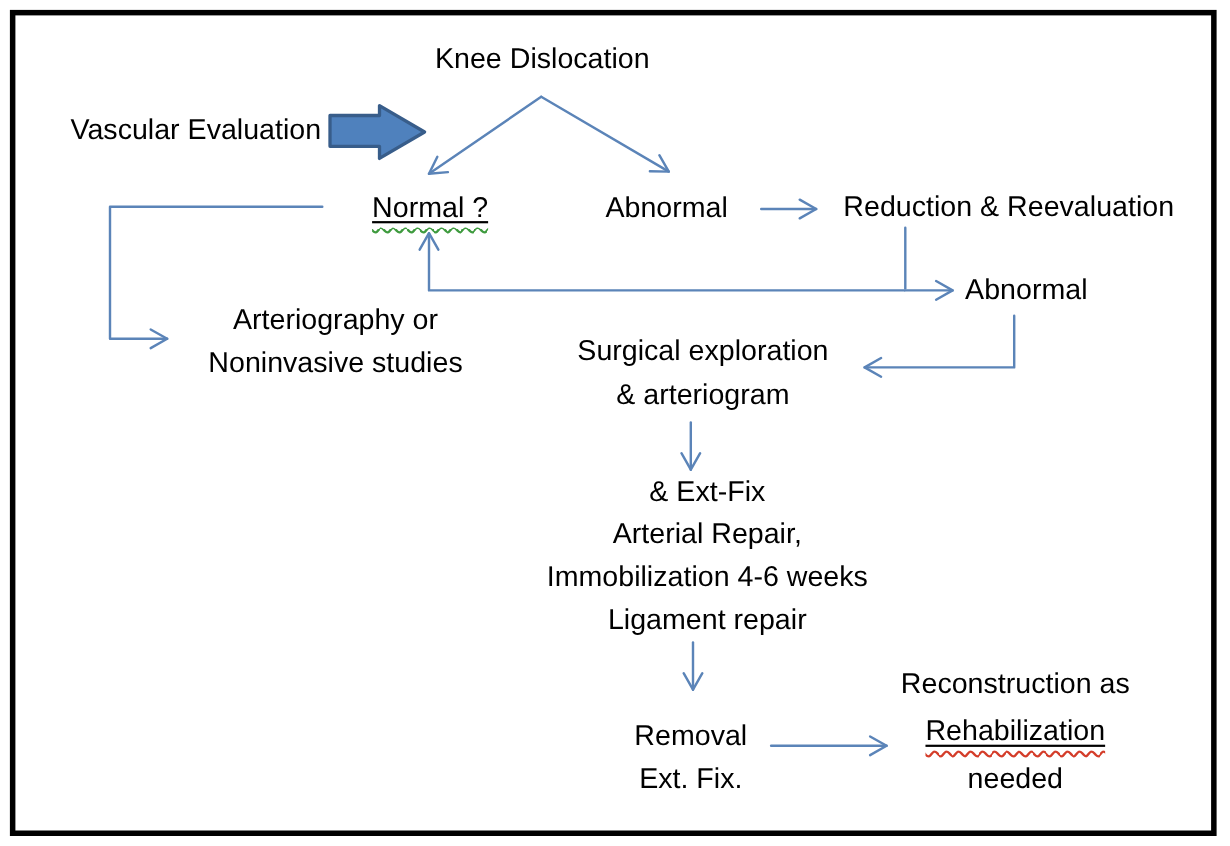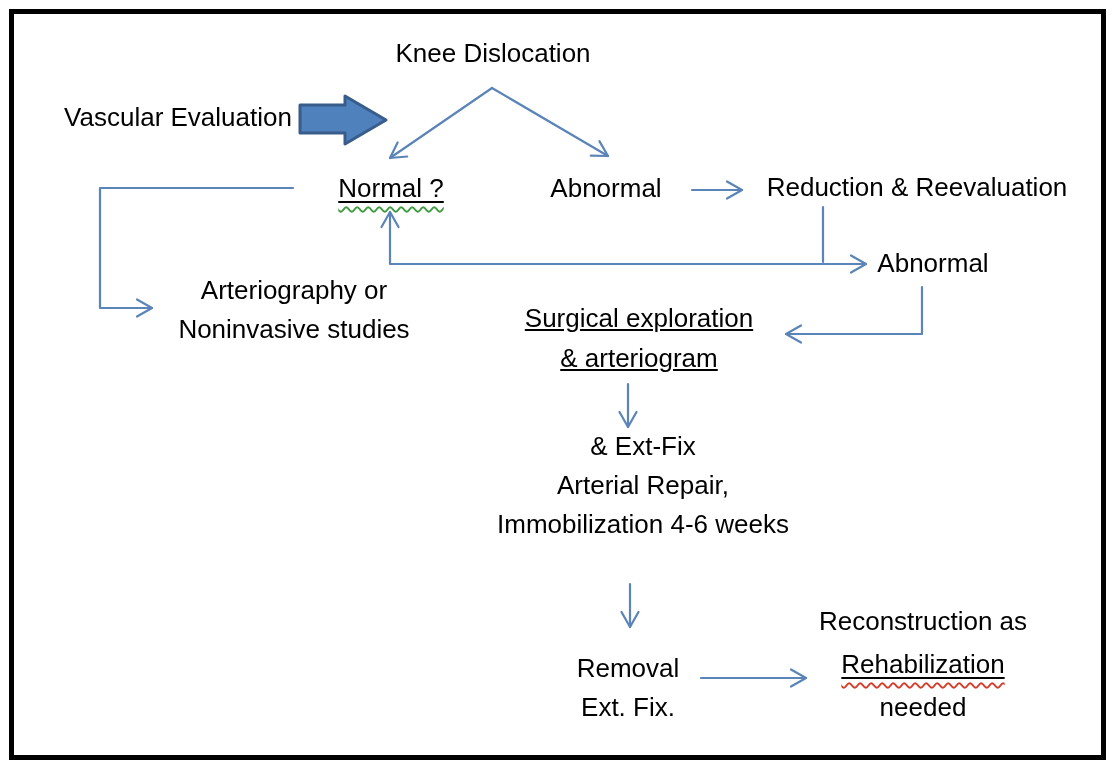--- a/index.html
+++ b/index.html
@@ -26,21 +26,21 @@
     fill:none;stroke:var(--connector);stroke-width:2.2;
     stroke-linecap:round;stroke-linejoin:round;
   }
   .block-arrow{
     fill:var(--block-fill);stroke:var(--block-stroke);stroke-width:3;stroke-linejoin:round;
   }
   .label{
     position:absolute;transform:translateX(-50%);text-align:center;
     white-space:nowrap;font-size:26px;line-height:39px;color:var(--text);
   }
-  .lh40{line-height:40px;text-decoration:underline;}
+  .lh40{line-height:40px;}
   .lh43{line-height:43px;}
   .underline{
     text-decoration:underline;text-decoration-thickness:2px;text-underline-offset:4px;
   }
   .wavy{
     text-decoration-line:underline;text-decoration-style:wavy;
     text-decoration-thickness:1.5px;text-underline-offset:9px;
   }
   .wavy.green{text-decoration-color:var(--wave-green);}
   .wavy.red{text-decoration-color:var(--wave-red);}
@@ -94,34 +94,35 @@
   </div>
 
   <div class="label" style="left:917px;top:168px">
     <span>Reduction &amp; Reevaluation</span>
   </div>
 
   <div class="label" style="left:933px;top:244px">
     <span>Abnormal</span>
   </div>
 
-  <div class="label" style="left:294px;top:271px">
+  <div class="label" style="left:305px;top:271px">
     <div>Arteriography or</div>
     <div>Noninvasive studies</div>
   </div>
 
   <div class="label lh40" style="left:639px;top:298px">
     <div>Surgical exploration</div>
     <div>&amp; arteriogram</div>
   </div>
 
   <div class="label" style="left:643px;top:427px">
     <div>&amp; Ext-Fix</div>
     <div>Arterial Repair,</div>
     <div>Immobilization 4-6 weeks</div>
+    <div>Ligament repair</div>
   </div>
 
   <div class="label" style="left:628px;top:649px">
     <div>Removal</div>
     <div>Ext. Fix.</div>
   </div>
 
   <div class="label lh43" style="left:923px;top:600px">
     <div>Reconstruction as</div>
     <div><span class="underline"><span class="wavy red">Rehabilization</span></span></div>

